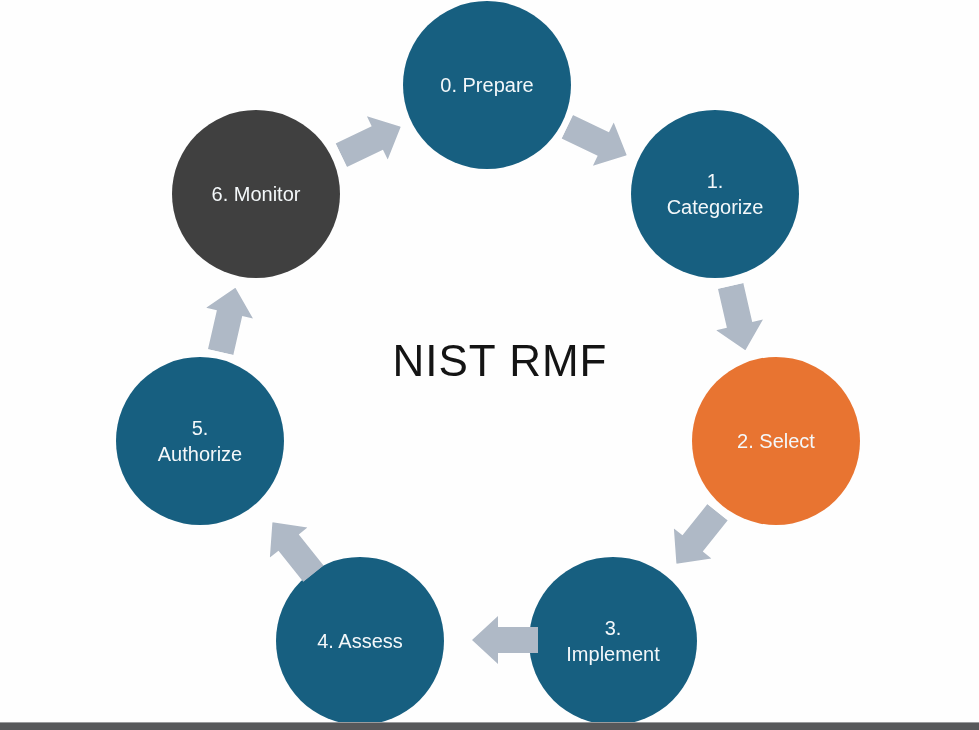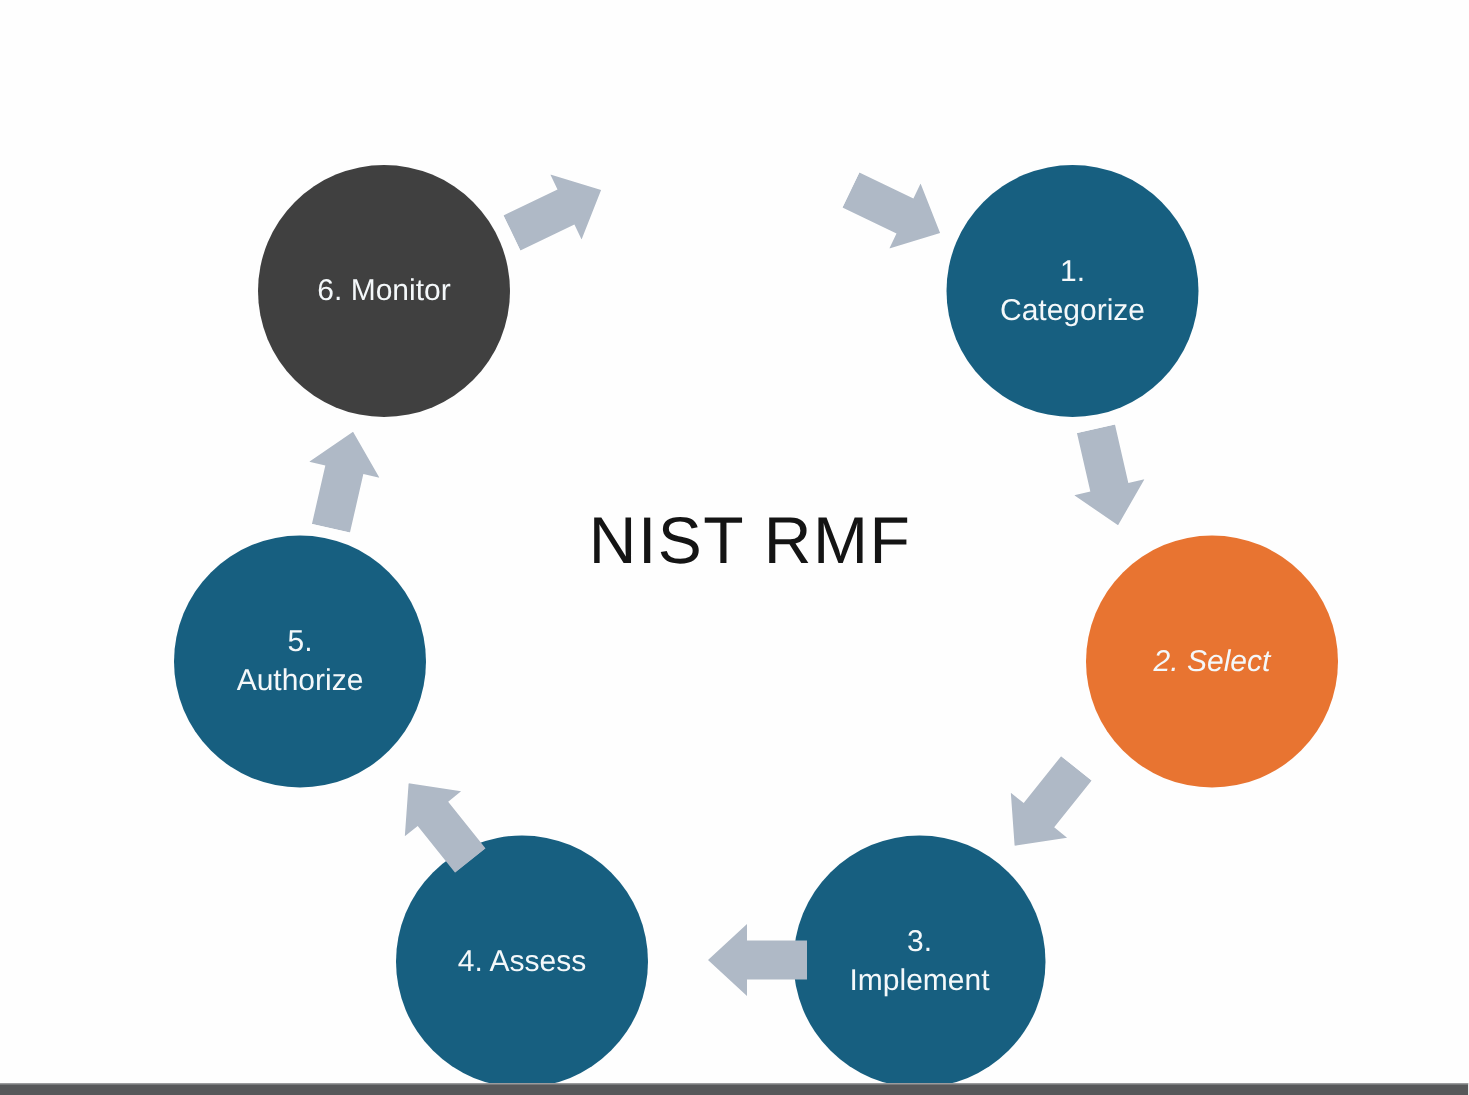--- a/index.html
+++ b/index.html
@@ -37,23 +37,23 @@
   }
   .node .node-label {
     color: #f4f8fa;
     font-size: 20px;
     line-height: 1.3;
     white-space: pre-line;
     padding: 0 10px;
   }
   .node-prepare    { left: 403px; top: 1px; }
   .node-categorize { left: 631px; top: 110px; }
-  .node-select     { left: 724px; top: 357px; font-style: italic; }
+  .node-select     { left: 692px; top: 357px; }
   .node-implement  { left: 529px; top: 557px; }
-  .node-assess     { left: 264px; top: 557px; }
+  .node-assess     { left: 276px; top: 557px; }
   .node-authorize  { left: 116px; top: 357px; }
   .node-monitor    { left: 172px; top: 110px; }
 
   .arrow {
     position: absolute;
     width: 66px; height: 48px;
   }
   .arrow svg { display: block; width: 66px; height: 48px; }
   .arrow-0 { left: 564px; top: 117px; transform: rotate(25.7deg); }
   .arrow-1 { left: 705px; top: 294px; transform: rotate(77.1deg); }
@@ -70,20 +70,23 @@
     border-top: 1px solid #9a9b9d;
   }
 </style>
 </head>
 <body>
 
 <div class="canvas" style="background: rgb(254, 254, 254);">
 
   <div class="diagram-title" style="color: rgb(20, 20, 20);">NIST RMF</div>
 
+  <div class="node node-prepare" style="background: rgb(23, 95, 128);">
+    <span class="node-label" style="color: rgb(244, 248, 250);">0. Prepare</span>
+  </div>
 
   <div class="node node-categorize" style="background: rgb(23, 95, 128);">
     <span class="node-label" style="color: rgb(244, 248, 250);">1.
 Categorize</span>
   </div>
 
   <div class="node node-select" style="background: rgb(232, 116, 49);">
     <span class="node-label" style="color: rgb(244, 248, 250);">2. Select</span>
   </div>
 

